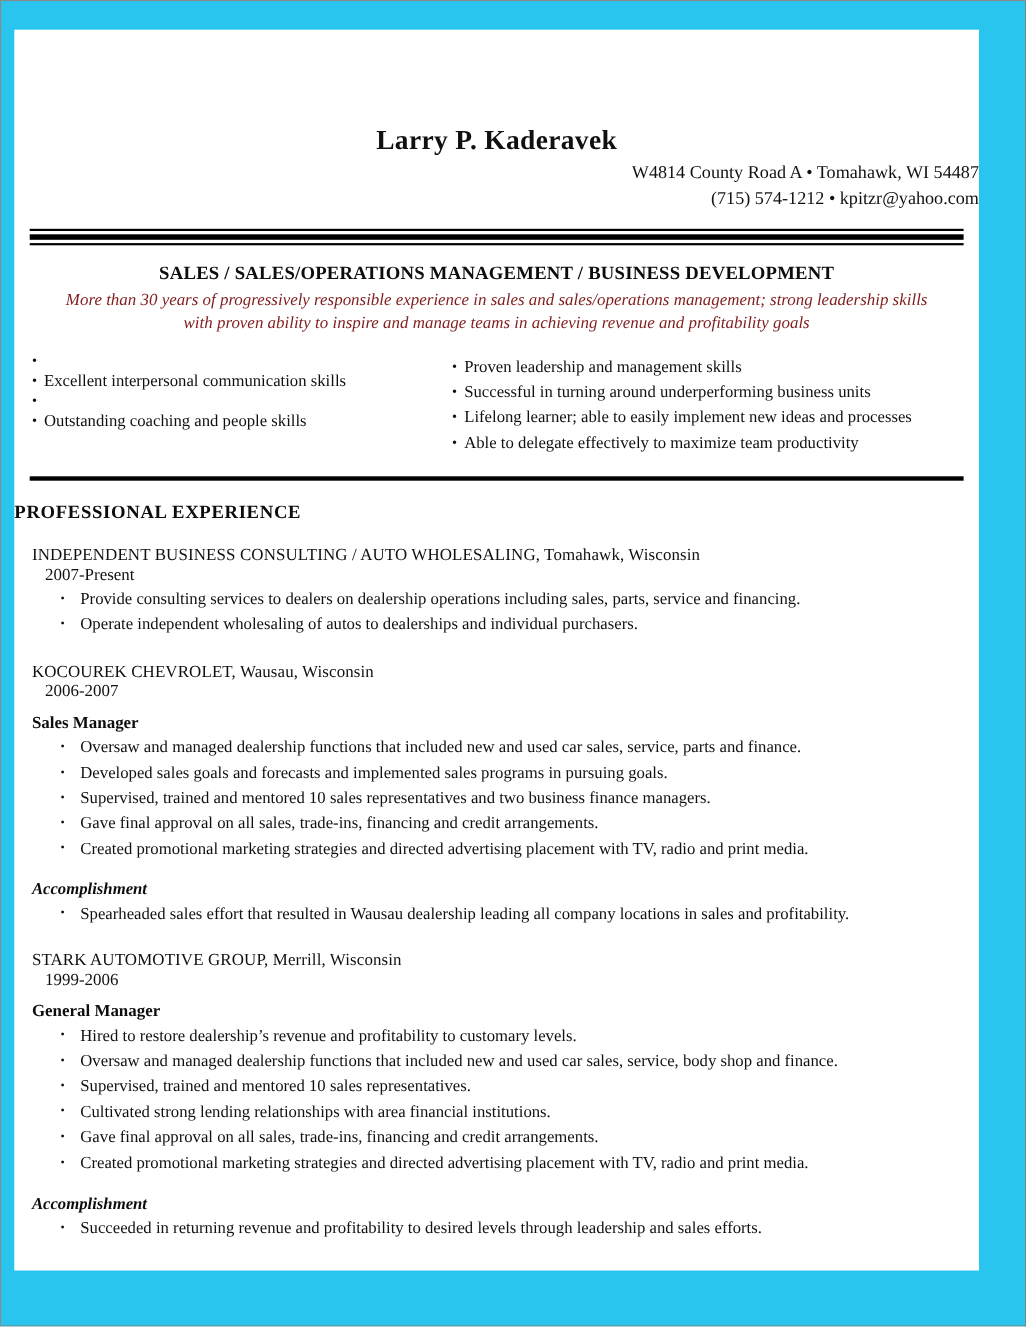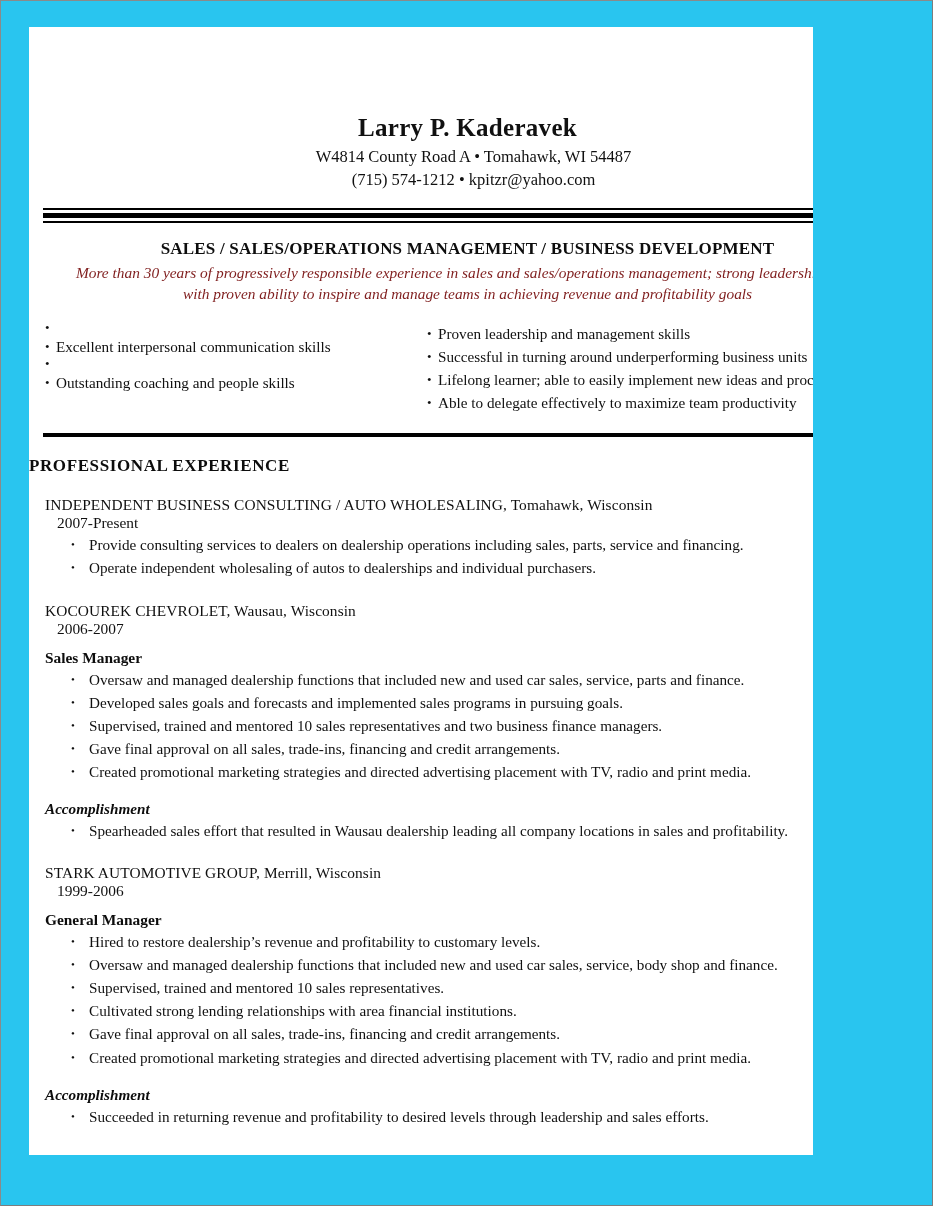--- a/index.html
+++ b/index.html
@@ -24,23 +24,23 @@
     border-top: 1px solid #8a8a8a;
     border-left: 1px solid #8a8a8a;
     border-right: 1px solid #7d7d7d;
     border-bottom: 1px solid #7d7d7d;
     overflow: hidden;
   }
 
   
   .doc-sheet {
     position: absolute;
-    left: 28px;
+    left: 12px;
     top: 26px;
-    width: 784px;
+    width: 877px;
     height: 1128px;
     background: #ffffff;
     box-sizing: border-box;
     overflow: hidden;
   }
 
   .doc-inner {
     position: absolute;
     left: 0;
     top: 0;
@@ -53,21 +53,21 @@
     text-align: center;
     font-size: 25px;
     font-weight: bold;
     letter-spacing: 0.3px;
     color: #101010;
     margin: 87px 0 0 0;
     line-height: 1.15;
   }
   .resume-address,
   .resume-contact {
-    text-align: center;
+    text-align: right;
     font-size: 16.5px;
     color: #101010;
     line-height: 1.35;
     margin: 3px 0 0 12px;
   }
   .resume-contact { margin-top: 1px; }
 
   
   .rule-block {
     margin: 17px 14px 0 14px;

